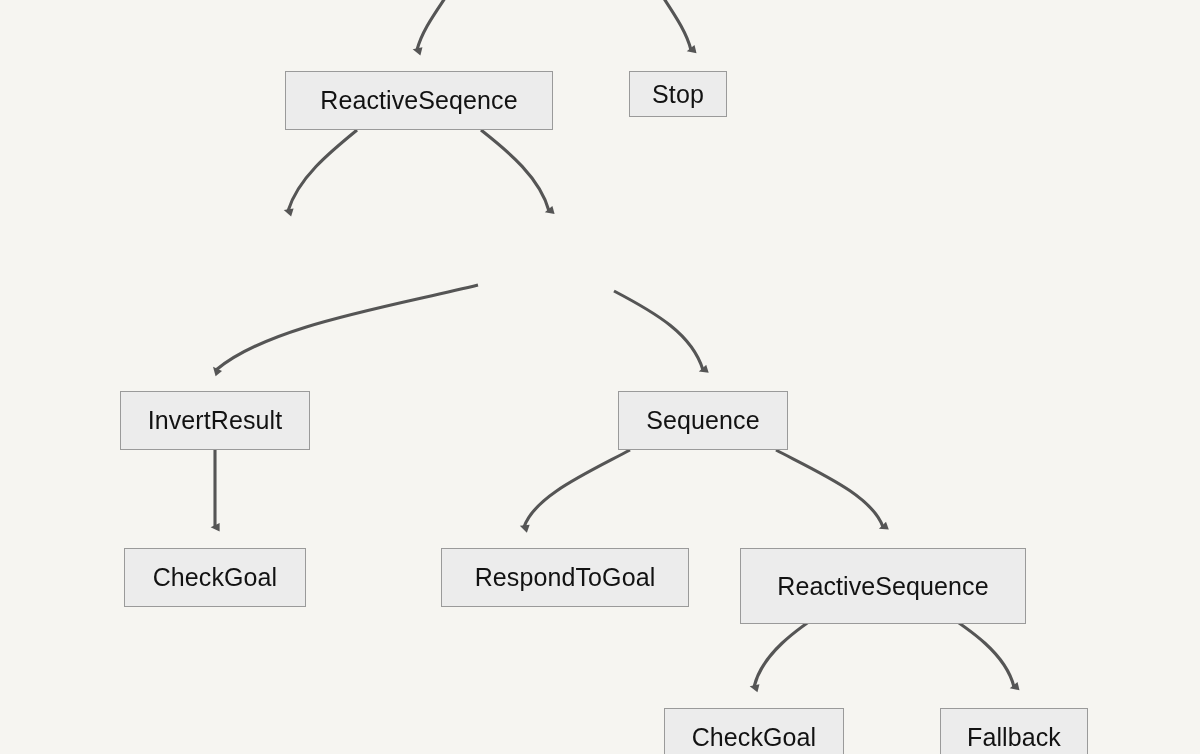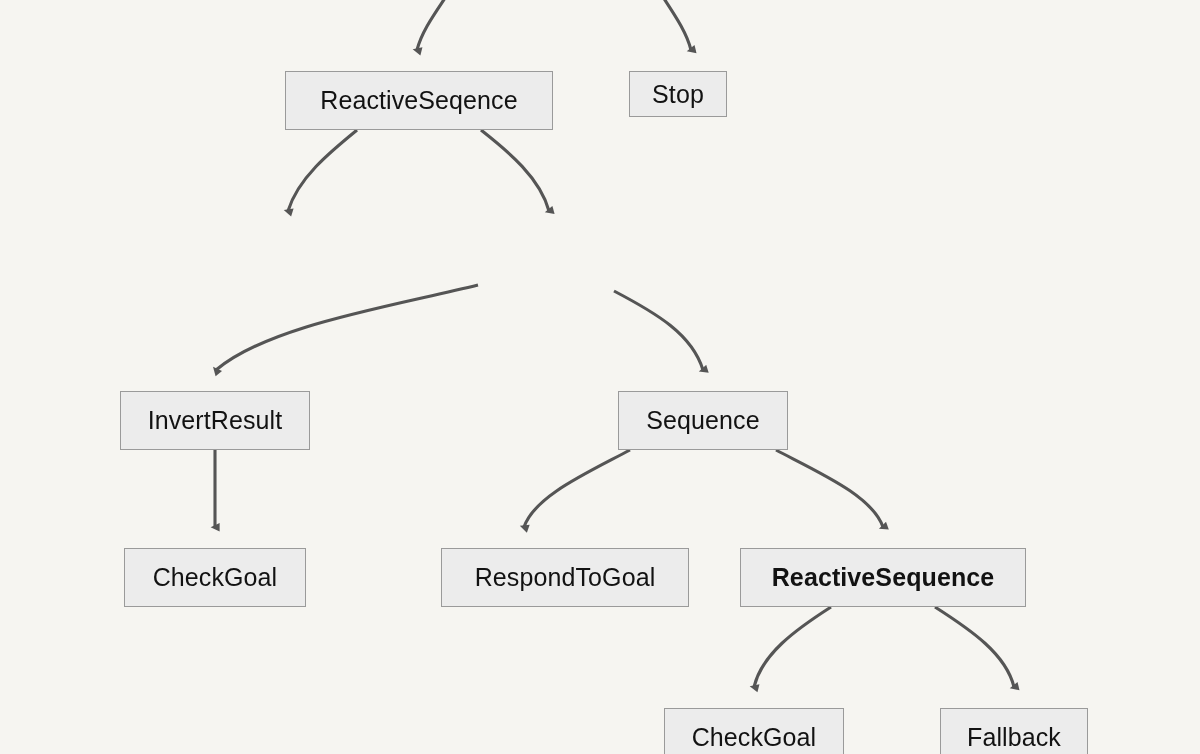--- a/index.html
+++ b/index.html
@@ -98,21 +98,21 @@
   </div>
 
   <div class="bt-node" style="left:124px; top:548px; width:182px; height:59px;">
     <span>CheckGoal</span>
   </div>
 
   <div class="bt-node" style="left:399px; top:548px; width:248px; height:59px;margin-left:42px;">
     <span>RespondToGoal</span>
   </div>
 
-  <div class="bt-node" style="left:740px; top:548px; width:286px; height:59px;font-weight:bold;">
+  <div class="bt-node" style="left:740px; top:548px; width:286px; height:76px;">
     <span>ReactiveSequence</span>
   </div>
 
   <div class="bt-node" style="left:664px; top:708px; width:180px; height:59px;">
     <span>CheckGoal</span>
   </div>
 
   <div class="bt-node" style="left:940px; top:708px; width:148px; height:59px;">
     <span>Fallback</span>
   </div>

